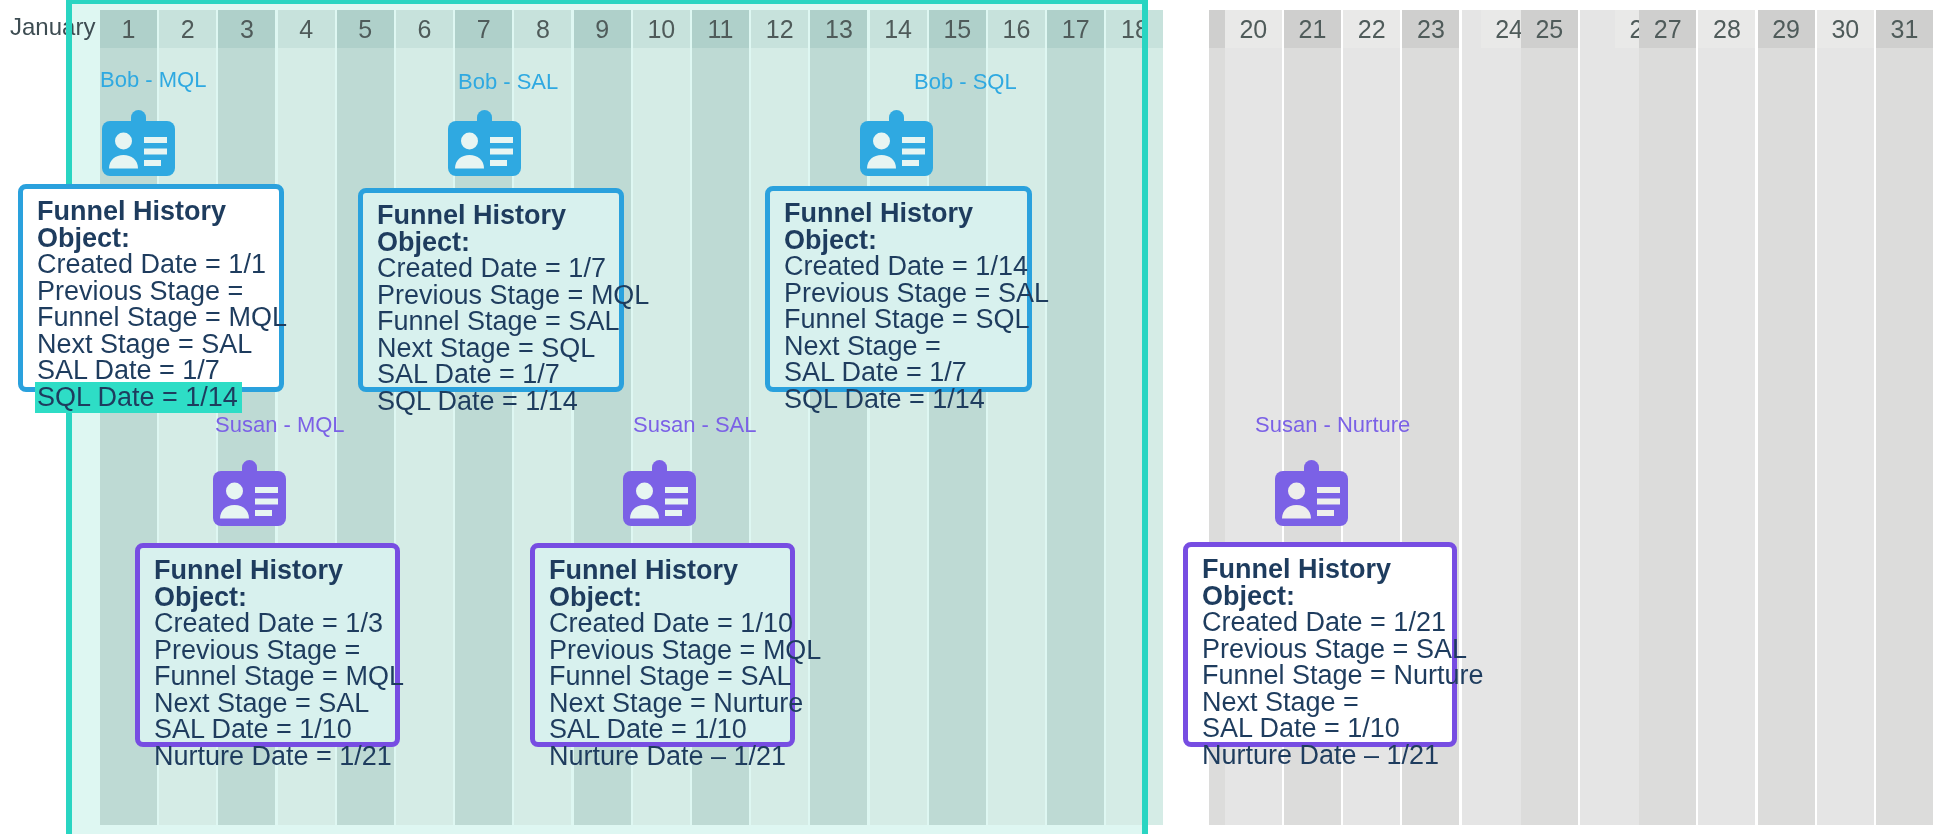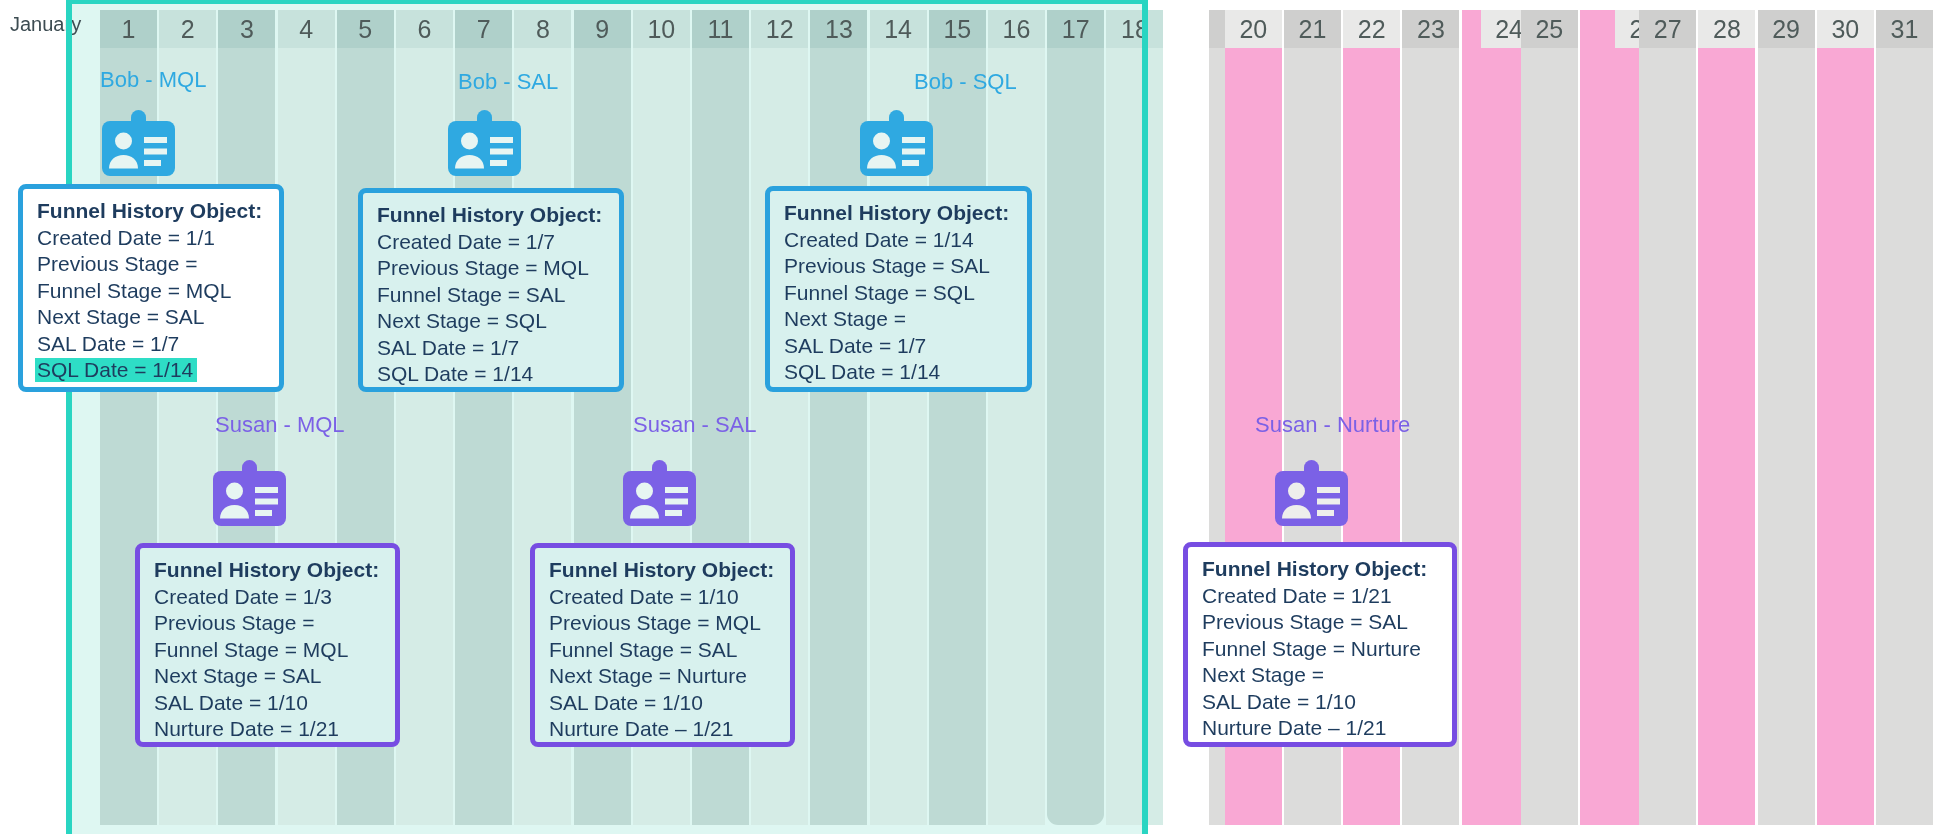--- a/index.html
+++ b/index.html
@@ -12,47 +12,47 @@
     position:absolute;left:66px;top:0;width:1082px;height:834px;
     background:#def7f2;z-index:0;
   }
   .overlay-border{
     position:absolute;left:66px;top:0;width:1082px;height:834px;
     border-left:6px solid #29d5c2;border-right:6px solid #29d5c2;border-top:4px solid #29d5c2;
     box-sizing:border-box;z-index:3;pointer-events:none;
   }
   
   .month-label{
-    position:absolute;left:10px;top:13px;font-size:20px;color:#3d4c52;z-index:2;
+    position:absolute;left:10px;top:13px;font-size:24px;color:#3d4c52;z-index:2;
   }
   
   .col{position:absolute;top:10px;width:57px;height:815px;z-index:1;}
   .col-header{
     height:38px;display:flex;align-items:center;justify-content:center;
     font-size:25px;color:#4f5b5a;
   }
   .col.teal.odd{background:#bedad4}
   .col.teal.odd .col-header{background:#afd0ca}
   .col.teal.even{background:#d5ece6}
   .col.teal.even .col-header{background:#c7e2dc}
   .col.gray.odd{background:#dcdcdb}
   .col.gray.odd .col-header{background:#cfcfce}
-  .col.gray.even{background:#f9a8d4}
+  .col.gray.even{background:#e5e5e5}
   .col.gray.even .col-header{background:#e9e9e8}
   
   .content{position:absolute;inset:0;z-index:4;}
   .ms-label{position:absolute;font-size:22px;line-height:1.05;white-space:nowrap;text-align:right;}
   .blue .ms-label, .ms-label.blue{color:#2fa9e1;}
   .purple .ms-label, .ms-label.purple{color:#7b61e6;}
   .badge{position:absolute;width:73px;height:66px;}
   .badge.blue{color:#2fa9e1;}
   .badge.purple{color:#7b61e6;}
   .card{
     position:absolute;box-sizing:border-box;border-radius:8px;
-    padding:9px 14px 24px 14px;color:#1e3c5e;font-size:21px;line-height:26.5px;
+    padding:9px 14px 24px 14px;color:#1e3c5e;font-size:27px;line-height:26.5px;
   }
   .card.blue{border:5px solid #2aa1dd;}
   .card.purple{border:5px solid #774de2;}
   .card.bg-white{background:#ffffff;}
   .card.bg-cyan{background:#d8f1ee;}
   .card-title{font-weight:bold;}
   .card-line{white-space:nowrap;}
   .hl{background:#2eddc6;padding:0 4px 1px 2px;margin-left:-2px;}
 </style>
 </head>
@@ -104,21 +104,21 @@
       </div>
       <div class="col teal even" style="left: 869.6px;">
         <div class="col-header">14</div>
       </div>
       <div class="col teal odd" style="left: 928.8px;">
         <div class="col-header">15</div>
       </div>
       <div class="col teal even" style="left: 988px;">
         <div class="col-header">16</div>
       </div>
-      <div class="col teal odd" style="left: 1047.2px; border-radius: 11px;">
+      <div class="col teal odd" style="left: 1047.2px;">
         <div class="col-header">17</div>
       </div>
       <div class="col teal even" style="left: 1106.4px;">
         <div class="col-header">18</div>
       </div>
       <div class="col gray odd" style="left: 1209px;">
         <div class="col-header">19</div>
       </div>
       <div class="col gray even" style="left: 1224.8px;">
         <div class="col-header">20</div>

